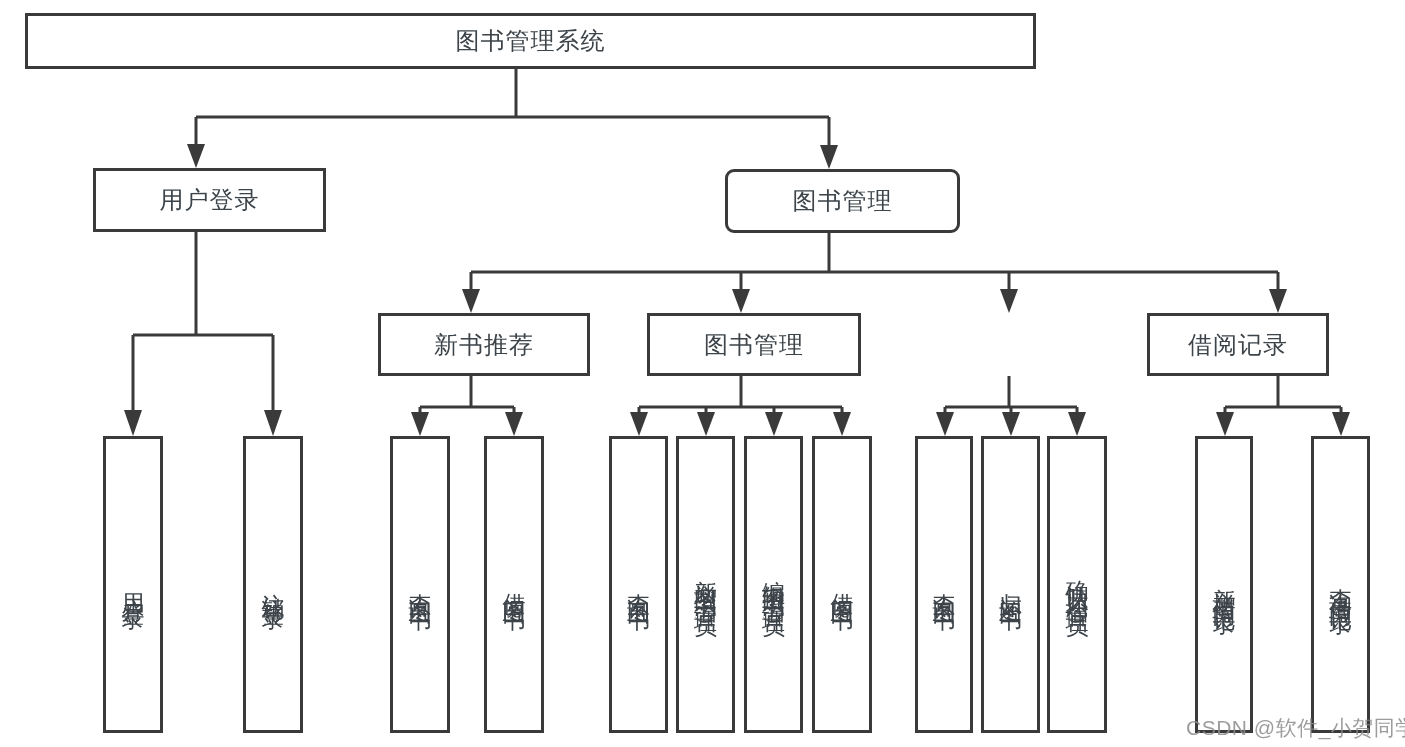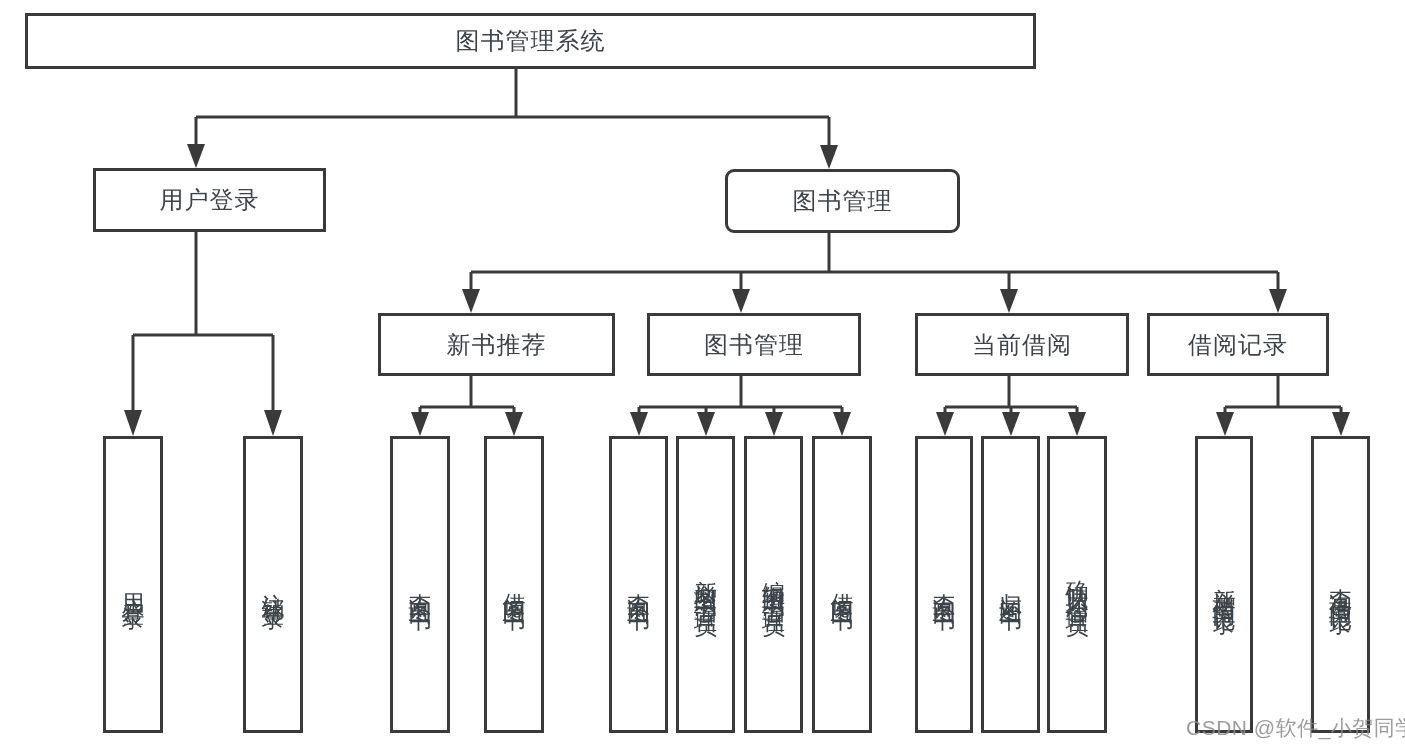--- a/index.html
+++ b/index.html
@@ -103,23 +103,22 @@
       <polygon points="1216,412 1234,412 1225,436"></polygon>
       <polygon points="1332,412 1350,412 1341,436"></polygon>
     </g>
   </svg>
 
   <div class="node h-label" style="left:12px; top:13px; width:1011px; height:56px;">图书管理系统</div>
 
   <div class="node h-label" style="left:80px; top:168px; width:233px; height:64px;">用户登录</div>
   <div class="node h-label" style="left:712px; top:169px; width:235px; height:64px;border-radius:9px;">图书管理</div>
 
-  <div class="node h-label" style="left:365px; top:313px; width:237px; height:63px;">新书推荐</div>
+  <div class="node h-label" style="left:365px; top:313px; width:212px; height:63px;">新书推荐</div>
   <div class="node h-label" style="left:634px; top:313px; width:214px; height:63px;">图书管理</div>
-  <div class="node h-label" style="left:902px; top:313px; width:214px; height:63px;">当前借阅</div>
   <div class="node h-label" style="left:1134px; top:313px; width:182px; height:63px;">借阅记录</div>
 
   <div class="node leaf" style="left:103px; width:60px;">用户登录</div>
   <div class="node leaf" style="left:243px; width:60px;">注销登录</div>
 
   <div class="node leaf" style="left:390px; width:60px;">查询图书</div>
   <div class="node leaf" style="left:484px; width:60px;">借阅图书</div>
 
   <div class="node leaf" style="left:609px; width:59px;">查询图书</div>
   <div class="node leaf" style="left:676px; width:59px;">新增图书（管理员）</div>

